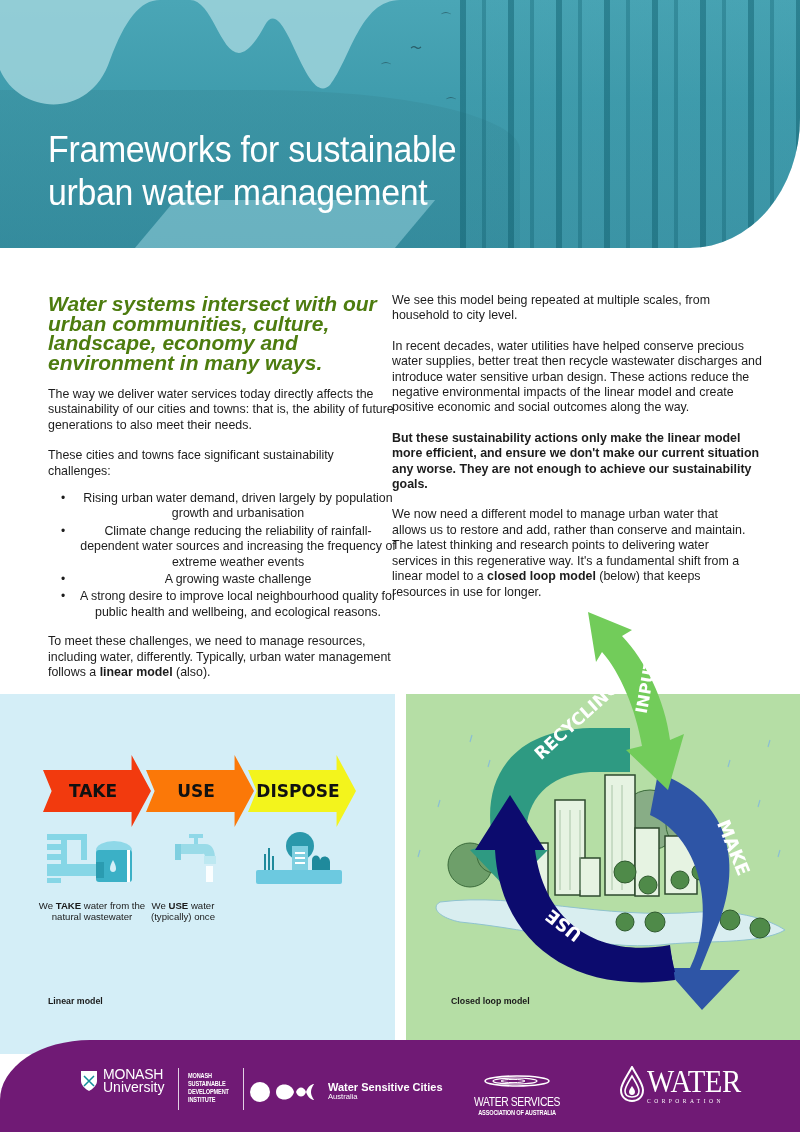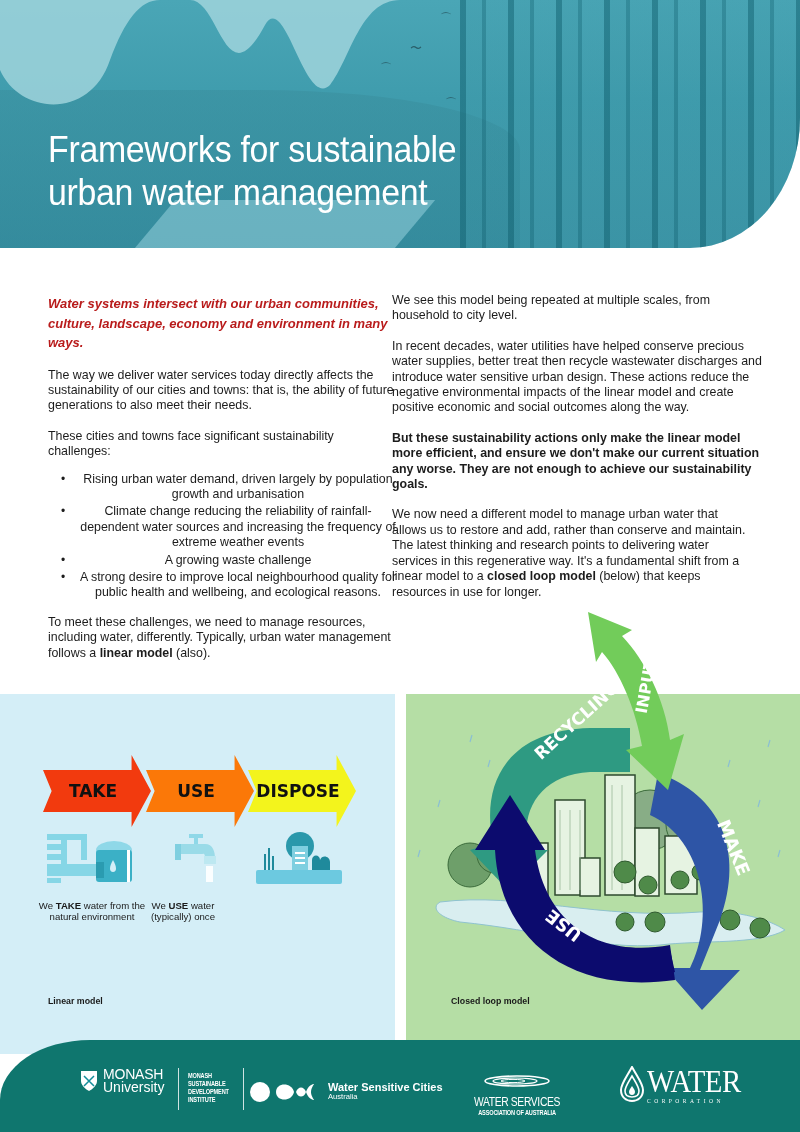--- a/index.html
+++ b/index.html
@@ -39,22 +39,22 @@
     font-size: 36px; line-height: 43px; color: #ffffff; font-weight: normal;
     letter-spacing: -0.3px;
     transform: scaleX(0.94); transform-origin: left top;
   }
 
   
   .col { position: absolute; font-size: 12.4px; line-height: 15.4px; color: #1c1c1c; }
   .col-left { left: 48px; top: 294px; width: 350px; }
   .col-right { left: 392px; top: 293px; width: 375px; }
   .lead {
-    font-size: 13px; line-height: 19.5px; font-weight: bold; font-style: italic;
-    margin-bottom: 16px; color: #b91c1c;
+    font-size: 21px; line-height: 19.5px; font-weight: bold; font-style: italic;
+    margin-bottom: 16px; color: #4d7c0f;
   }
   .col p { margin-bottom: 15px; }
   .col b { font-weight: bold; }
   .bullets { list-style: none; margin: 12px 0 14px 10px; }
   .bullets li { position: relative; padding-left: 20px; margin-bottom: 2px; text-align: center; }
   .bullets li::before { content: "•"; position: absolute; left: 3px; top: 0; font-size: 12px; }
 
   
   .panel-linear {
     position: absolute; left: 0; top: 694px; width: 395px; height: 360px;
@@ -93,21 +93,21 @@
   .panel-loop {
     position: absolute; left: 406px; top: 694px; width: 394px; height: 360px;
     background: #b5dea5;
   }
   .label-loop { left: 45px; top: 302px; }
   .loop-svg { position: absolute; left: 400px; top: 600px; width: 400px; height: 430px; }
 
   
   .footer {
     position: absolute; left: 0; top: 1040px; width: 800px; height: 92px;
-    background: #0f766e;
+    background: #701a75;
     border-top-left-radius: 90px 60px;
     padding-left: 36px;
   }
   .logo { position: absolute; color: #ffffff; }
   .monash { left: 80px; top: 28px; display: flex; align-items: center; gap: 5px; }
   .monash .crest { width: 18px; height: 22px; }
   .monash .mtext { line-height: 13px; }
   .monash .m1 { font-size: 14px; letter-spacing: -0.2px; }
   .monash .m2 { font-size: 14px; }
   .vline { position: absolute; top: 28px; width: 1px; height: 42px; background: rgba(255,255,255,0.8); }
@@ -208,21 +208,21 @@
       <rect x="16" y="24" width="2" height="14" fill="#1f8a9c"></rect>
     <circle cx="44" cy="14" r="14" fill="#2a98ab"></circle>
     <rect x="36" y="14" width="16" height="24" fill="#7fcfe0"></rect>
     <rect x="39" y="20" width="10" height="2" fill="#ffffff"></rect>
       <rect x="39" y="25" width="10" height="2" fill="#ffffff"></rect>
       <rect x="39" y="30" width="10" height="2" fill="#ffffff"></rect>
     <path d="M56,38 V28 C56,22 64,22 64,28 C66,22 74,24 74,30 V38 Z" fill="#1f8a9c"></path>
   </svg>
 
   <div class="lin-caption cap-take">
-    <span>We </span><b>TAKE</b><span> water from the natural environment</span>
+    <span>We </span><b>TAKE</b><span> water from the natural wastewater</span>
   </div>
   <div class="lin-caption cap-use">
     <span>We </span><b>USE</b><span> water (typically) once</span>
   </div>
 
   <div class="panel-label label-linear">Linear model</div>
 </div>
 
 <div class="panel-loop">
   <div class="panel-label label-loop">Closed loop model</div>

